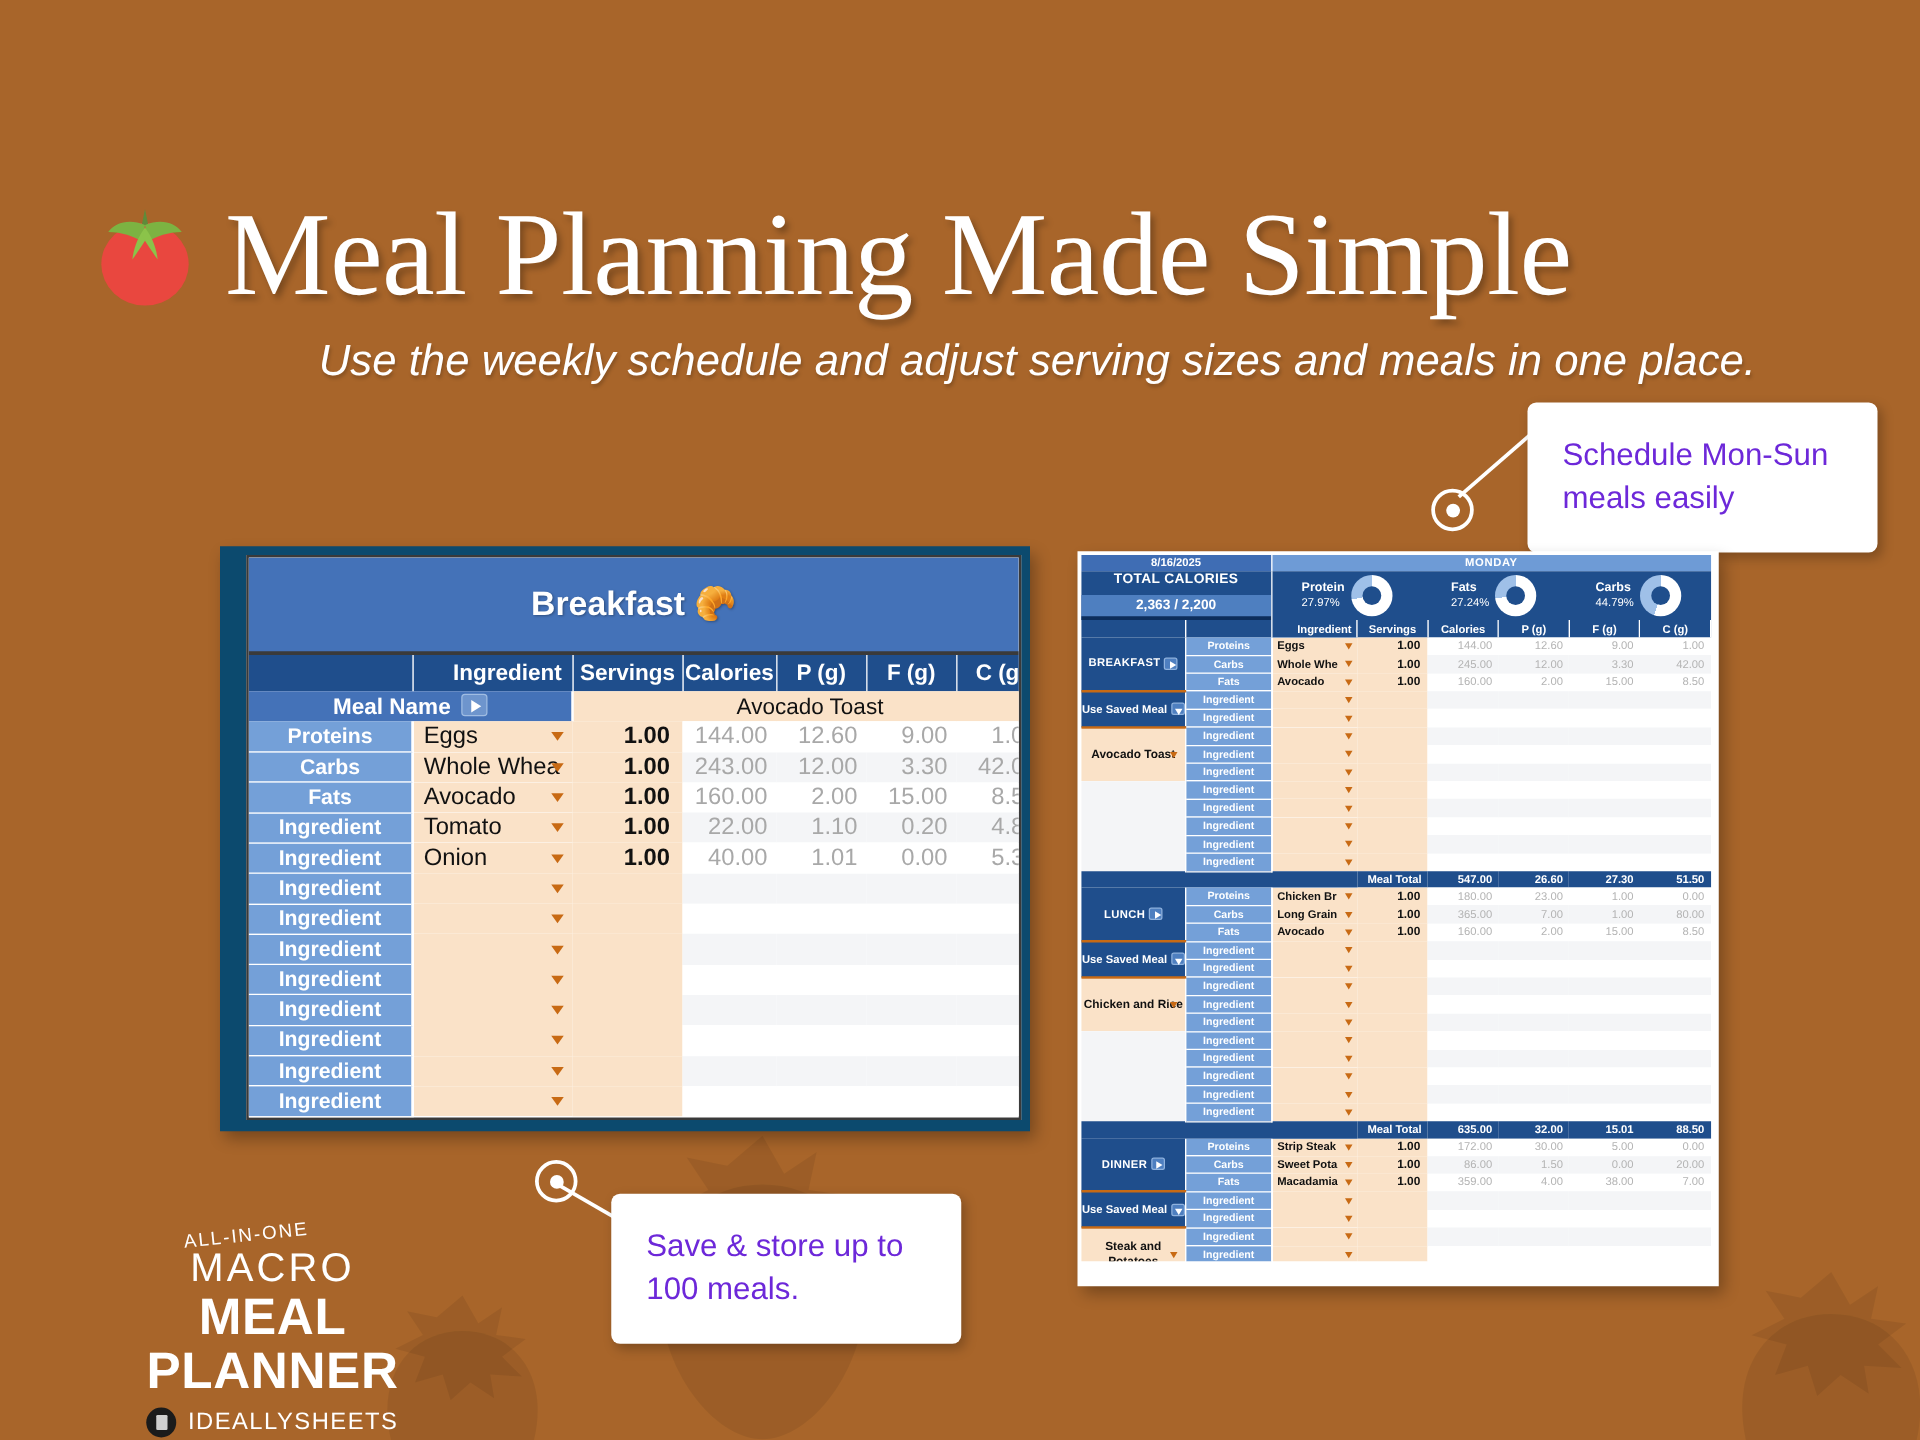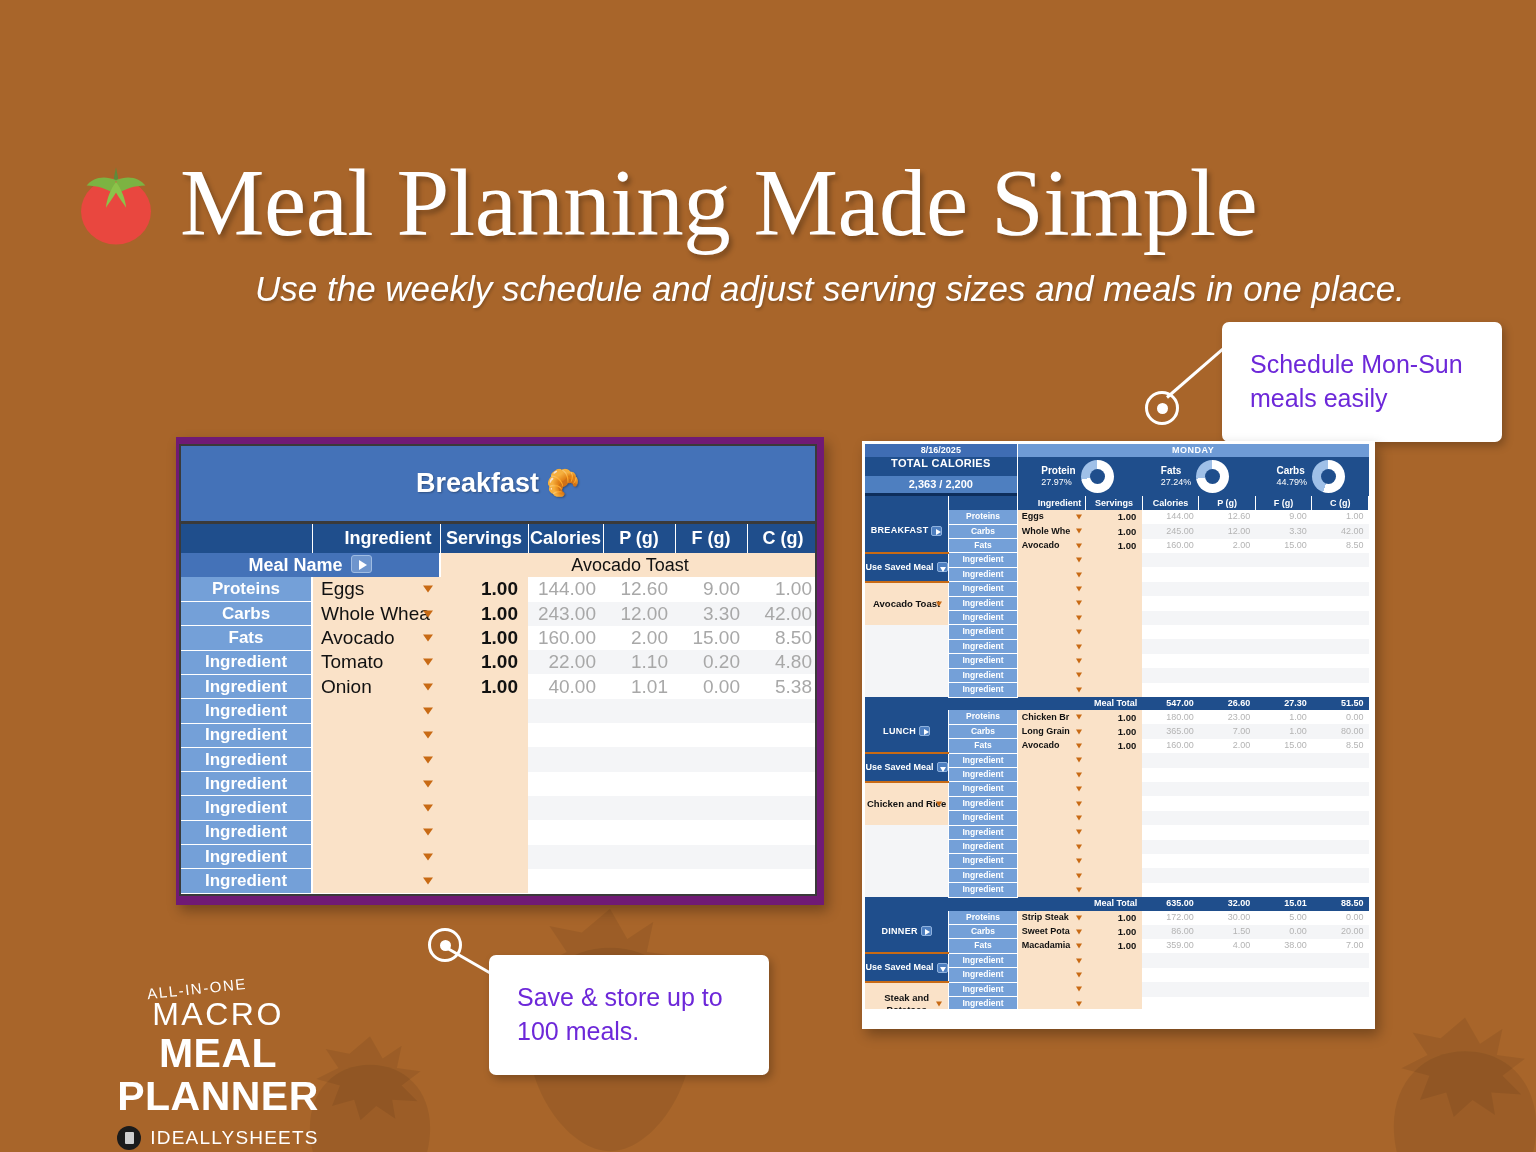--- a/index.html
+++ b/index.html
@@ -82,21 +82,21 @@
   .logo .brand-mark {
     width: 24px; height: 24px; border-radius: 50%; background: #1B1B1B;
     display: flex; align-items: center; justify-content: center;
   }
   .logo .brand-mark i { display: block; width: 9px; height: 12px; background: #CFCFCF; border-radius: 1px; }
   .logo .brand-name { font-size: 19px; letter-spacing: 1.2px; }
 
   
   #left-sheet {
     position: absolute; left: 176px; top: 437px; width: 648px; height: 468px;
-    background: #701a75; padding: 7px 7px 9px 3px;
+    background: #0c4a6e; padding: 7px 7px 9px 21px;
     box-shadow: 4px 6px 12px rgba(0,0,0,0.3);
   }
   .sheet-inner { width: 100%; height: 100%; border: 2px solid #3A3A3A; background: #fff; overflow: hidden; }
   .meal-banner {
     background: #4472B8; color: #fff; text-align: center;
     font-size: 27px; font-weight: bold; padding: 21px 0 22px 0;
     border-bottom: 3px solid #3A3A3A;
     text-shadow: 1px 1px 2px rgba(0,0,0,0.3);
   }
   .lt { width: 100%; border-collapse: collapse; table-layout: fixed; }

